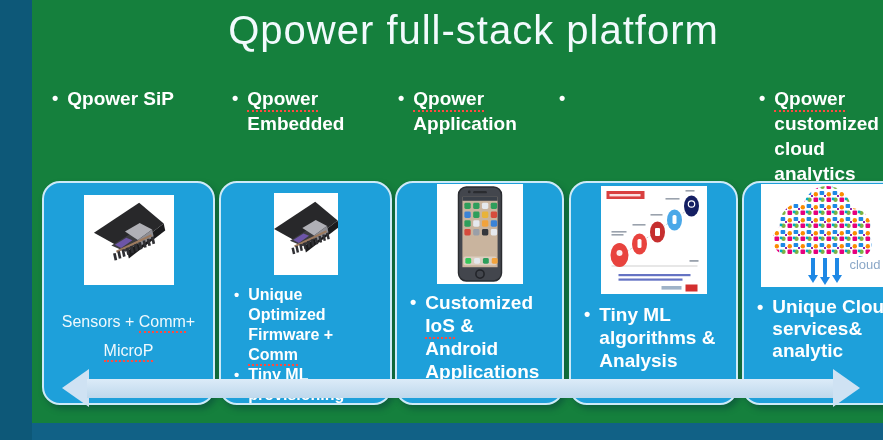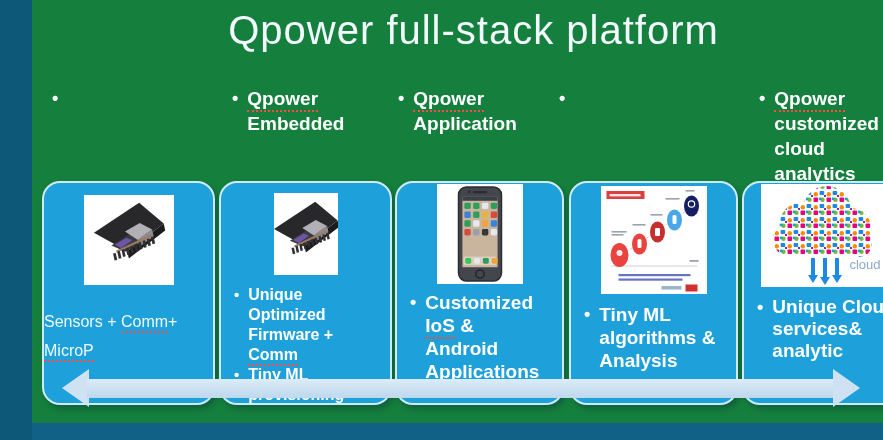--- a/index.html
+++ b/index.html
@@ -48,21 +48,21 @@
   .c4{left:537px; width:169px;}
   .c5{left:710px; width:166px;}
 
   .c1 .card-img{width:90px; height:90px; margin-top:12px;}
   .c2 .card-img{width:64px; height:82px; margin-top:10px;}
   .c3 .card-img{width:86px; height:100px; margin-top:1px;}
   .c4 .card-img{width:106px; height:108px; margin-top:3px;}
   .c5 .card-img{width:128px; height:103px; margin-top:1px;}
 
   .center-body{
-    margin-top:22px; font-size:16px; line-height:29px;
+    margin-top:22px; text-align:center; font-size:16px; line-height:29px;
     color:#f0f9fd; font-weight:400;
   }
   .bullets{padding:0 8px 0 13px;}
   .b-row{display:flex; align-items:flex-start; font-weight:700;}
   .b-row .blt{flex:0 0 auto; margin-right:9px;}
   .b-text{white-space:pre-line;}
   .c2 .bullets{margin-top:10px; font-size:16px; line-height:20px;}
   .c2 .blt{font-size:15px; line-height:20px;}
   .c3 .bullets{margin-top:7px; font-size:19px; line-height:23px;}
   .c4 .bullets{margin-top:9px; font-size:19px; line-height:23px;}
@@ -88,20 +88,21 @@
 </style>
 </head>
 <body>
 
 <div class="slide">
 
   <div class="title">Qpower full-stack platform</div>
 
   <div class="hdr" style="left:20px; width:165px;">
     <span class="blt">•</span>
+    <span class="hdr-text"><span class="u"></span><span>Qpower SiP</span></span>
   </div>
   <div class="hdr" style="left:200px; width:130px;">
     <span class="blt">•</span>
     <span class="hdr-text"><span class="u">Qpower</span><span>
 Embedded</span></span>
   </div>
   <div class="hdr" style="left:366px; width:135px;">
     <span class="blt">•</span>
     <span class="hdr-text"><span class="u">Qpower</span><span>
 Application</span></span>

